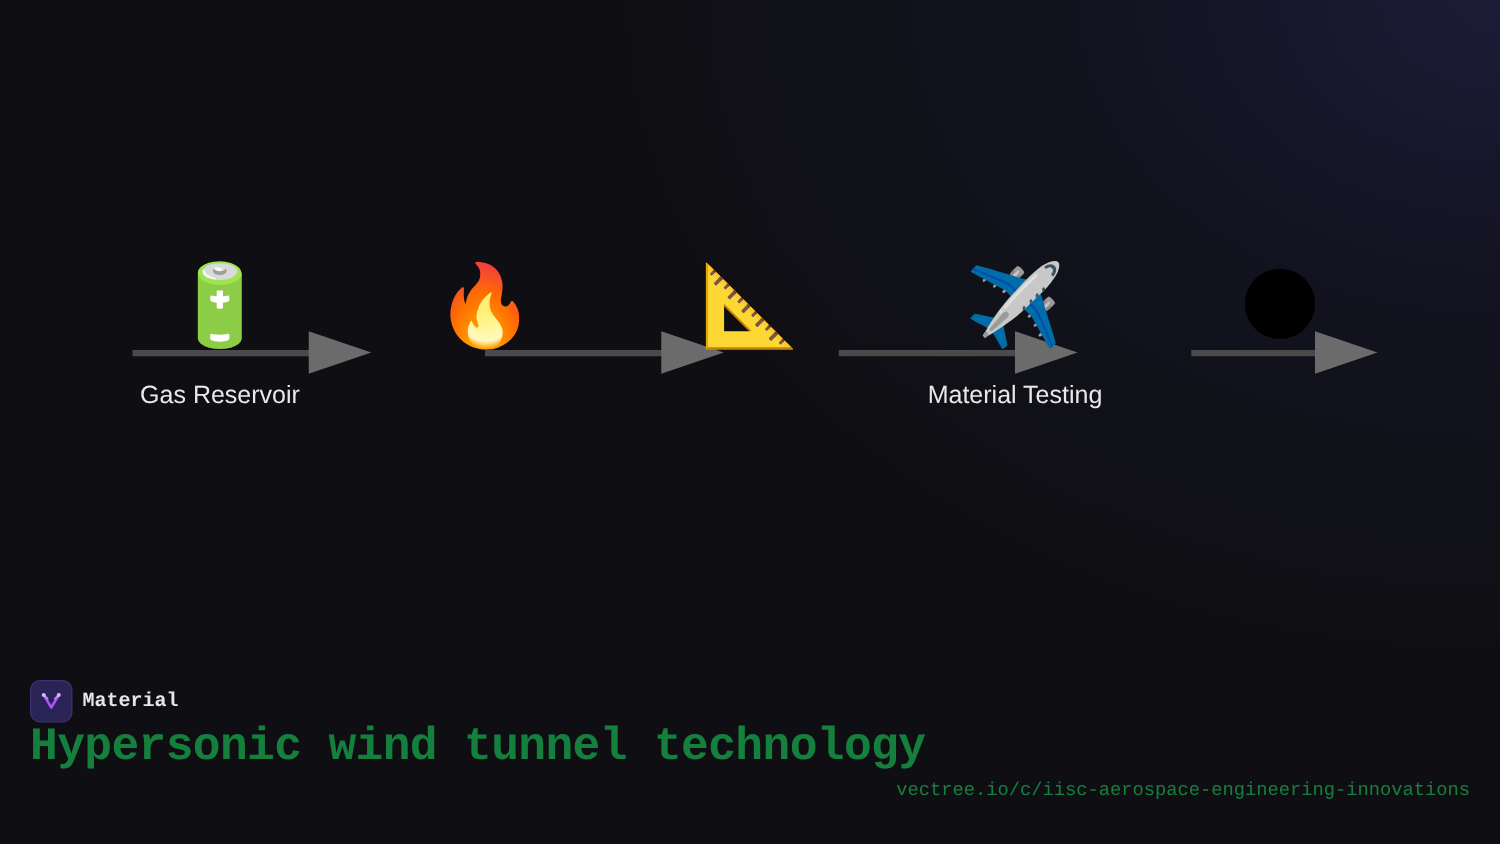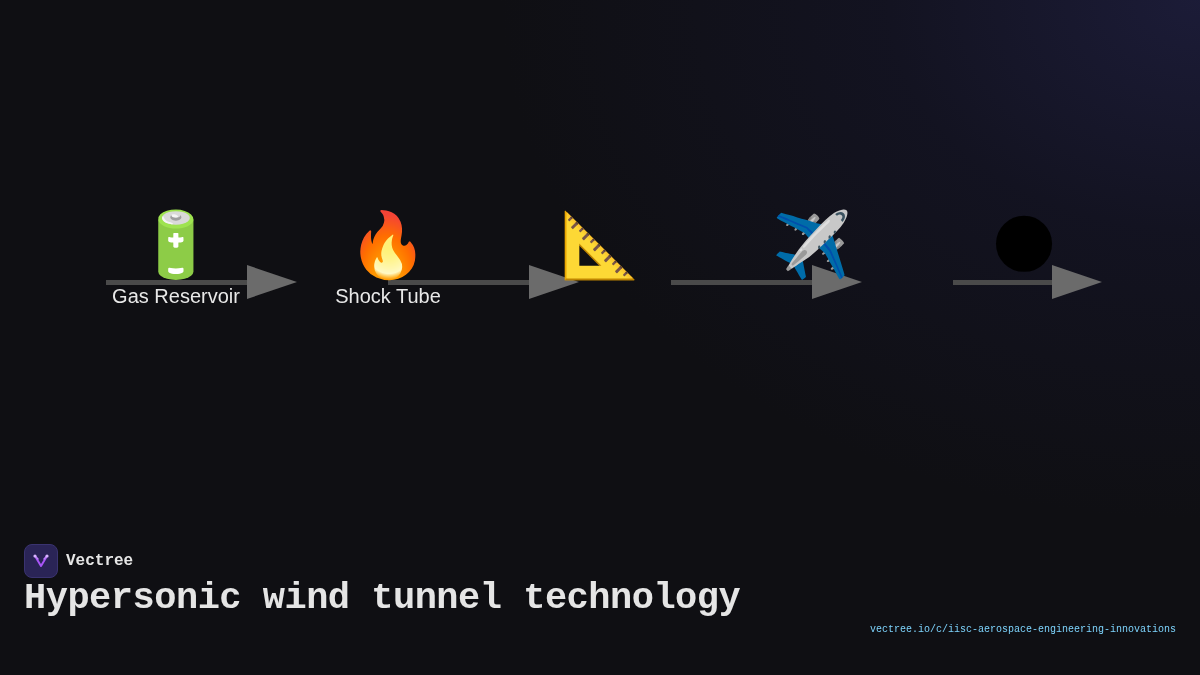--- a/index.html
+++ b/index.html
@@ -22,42 +22,42 @@
     border-left: 50px solid #6b6b6b;
   }
   .node {
     position: absolute; top: 205px; width: 220px; text-align: center;
   }
   .node-icon {
     display: block; font-size: 64px; line-height: 80px; height: 80px;
     font-family: "DejaVu Sans", sans-serif;
   }
   .node-label {
-    display: block; color: #e8e8e8; font-size: 20px;
+    display: block; margin-top: 20px; color: #e8e8e8; font-size: 20px;
     font-family: "Liberation Sans", sans-serif;
   }
   .brand {
     position: absolute; left: 24px; top: 544px; display: flex; align-items: center;
   }
   .brand-logo {
     width: 34px; height: 34px; border-radius: 8px; background: #2a2456;
     border: 1px solid #3a3370; box-sizing: border-box;
     display: flex; align-items: center; justify-content: center;
   }
   .brand-name {
     margin-left: 8px; color: #e6e6e6; font-weight: bold; font-size: 16px;
     font-family: "Liberation Mono", monospace;
   }
   .title {
     position: absolute; left: 24px; top: 582px; margin: 0;
-    color: #e5e5e5; font-size: 37px; line-height: 33px; font-weight: bold;
+    color: #15803d; font-size: 37px; line-height: 33px; font-weight: bold;
     font-family: "Liberation Mono", monospace; letter-spacing: -0.5px; text-align: center;
   }
   .url {
-    position: absolute; right: 24px; top: 624px; color: #7dd3fc; font-size: 10px;
+    position: absolute; right: 24px; top: 624px; color: #15803d; font-size: 15px;
     font-family: "Liberation Mono", monospace;
   }
 </style>
 </head>
 <body>
 
 <div class="bg-glow"></div>
 
 <div class="arrow-line" style="left:106px;width:142px;"></div>
 <div class="arrow-head" style="left:247px;"></div>
@@ -67,41 +67,41 @@
 <div class="arrow-head" style="left:812px;"></div>
 <div class="arrow-line" style="left:953px;width:100px;"></div>
 <div class="arrow-head" style="left:1052px;"></div>
 
 <div class="node" style="left:66px;">
   <span class="node-icon">🔋</span>
   <span class="node-label">Gas Reservoir</span>
 </div>
 <div class="node" style="left:278px;">
   <span class="node-icon">🔥</span>
-  <span class="node-label">Shock Tube</span>
 </div>
 <div class="node" style="left:490px;">
   <span class="node-icon">📐</span>
 </div>
 <div class="node" style="left:702px;">
   <span class="node-icon">✈️</span>
+  <span class="node-label">Material Testing</span>
 </div>
 <div class="node" style="left:914px;">
   <span class="node-icon">🌑</span>
 </div>
 
 <div class="brand">
   <div class="brand-logo">
     <svg width="20" height="20" viewBox="0 0 20 20">
       <path d="M4 5 L10 15 L16 5" fill="none" stroke="#a855f7" stroke-width="2" stroke-linecap="round" stroke-linejoin="round"></path>
       <path d="M4 5 L7 8 M16 5 L13 8" fill="none" stroke="#c084fc" stroke-width="1.5" stroke-linecap="round"></path>
       <circle cx="4" cy="5" r="1.6" fill="#d8b4fe"></circle>
       <circle cx="16" cy="5" r="1.6" fill="#d8b4fe"></circle>
     </svg>
   </div>
-  <span class="brand-name">Vectree</span>
+  <span class="brand-name">Material</span>
 </div>
 
 <h1 class="title">
   <span>Hypersonic wind tunnel technology</span><br>
 </h1>
 
 <div class="url">vectree.io/c/iisc-aerospace-engineering-innovations</div>
 
 </body></html>

